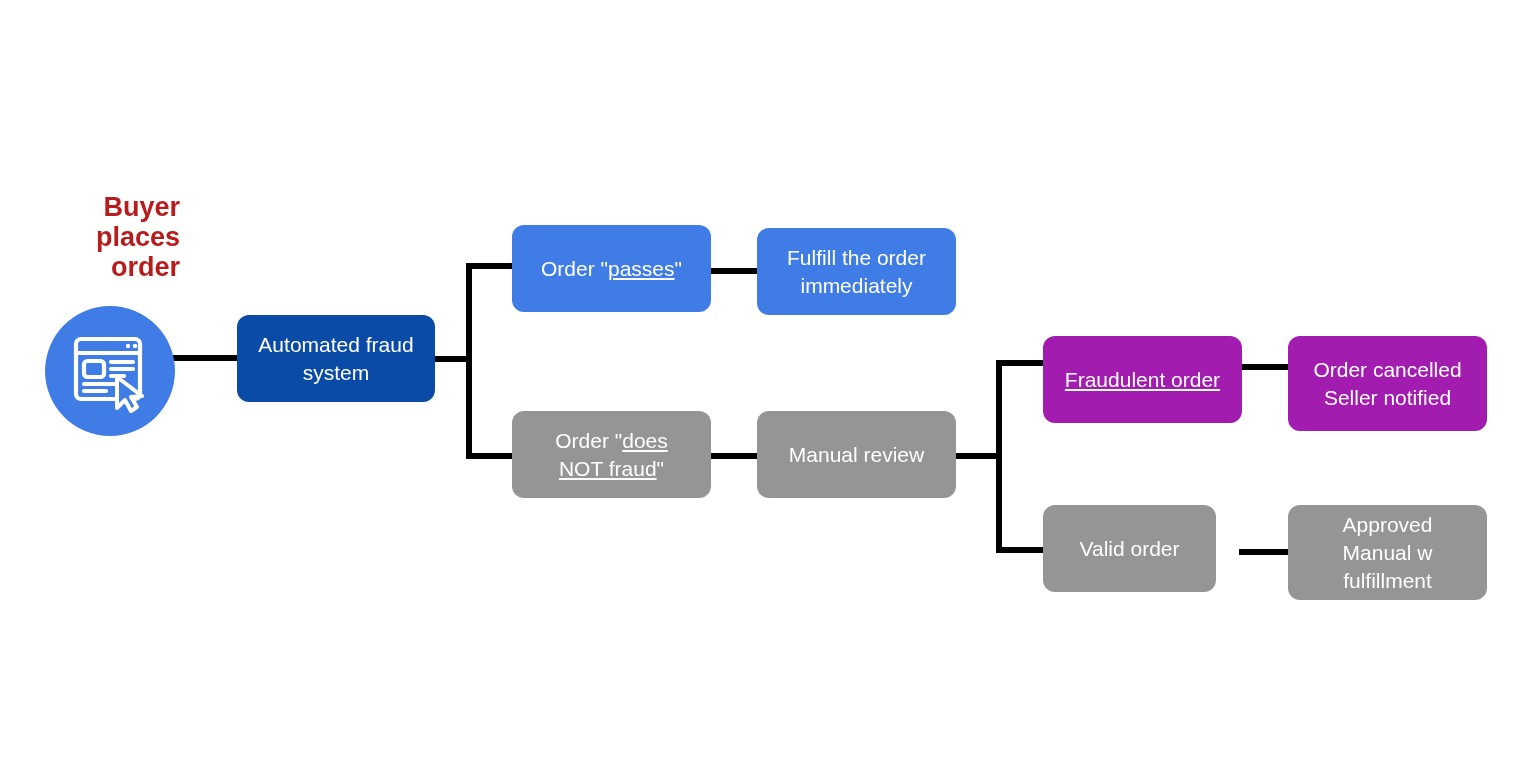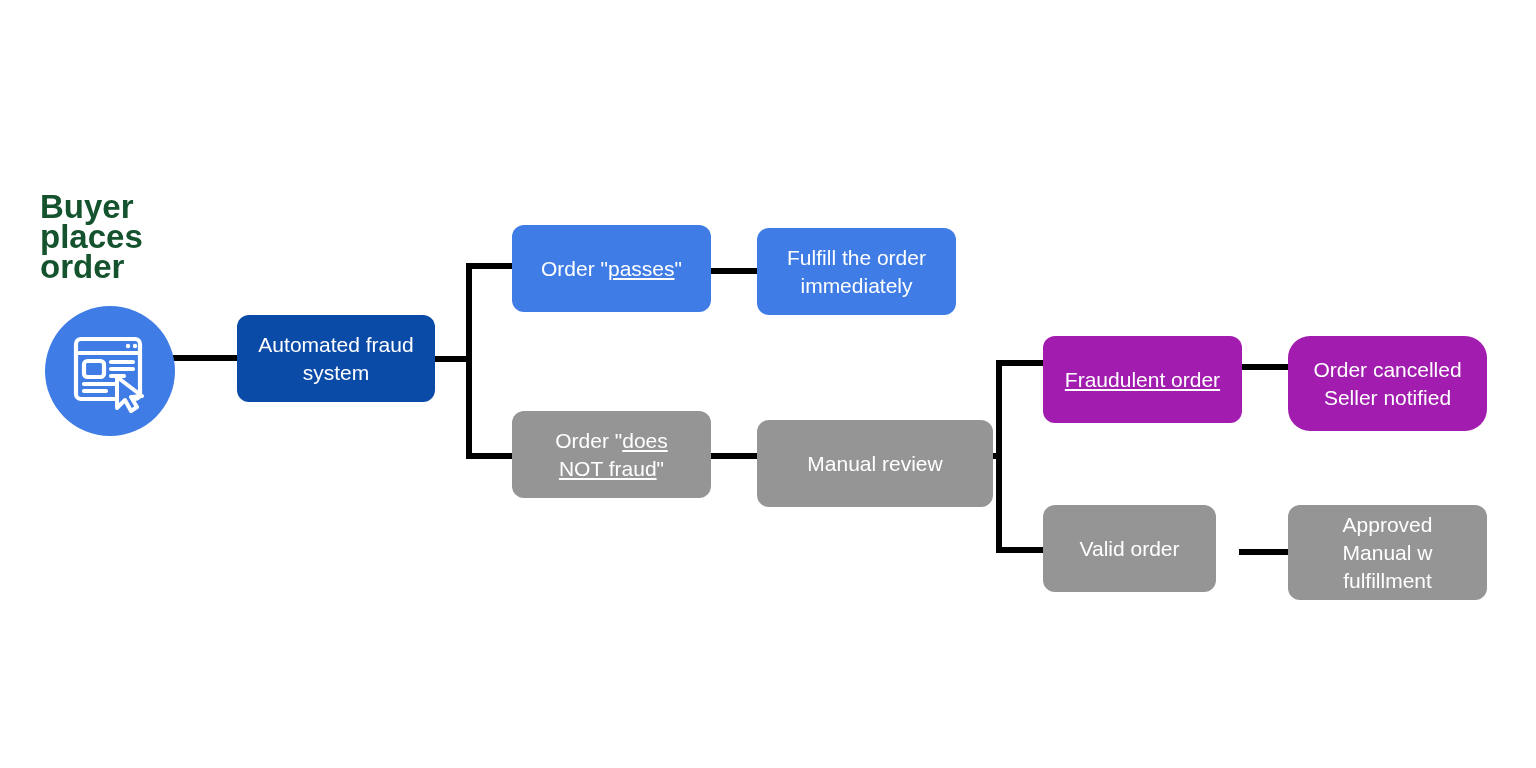--- a/index.html
+++ b/index.html
@@ -14,23 +14,23 @@
   
   .conn { position: absolute; background: #000000; }
   .conn.h { height: 6px; }
   .conn.v { width: 6px; }
 
   
   .start-label {
     position: absolute;
     left: 40px; top: 192px;
     width: 140px;
-    text-align: left;
-    color: #14532d;
-    font-size: 33px;
+    text-align: right;
+    color: #b91c1c;
+    font-size: 27px;
     font-weight: bold;
     line-height: 30px;
     white-space: pre-line;
   }
   .start-circle {
     position: absolute;
     left: 45px; top: 306px;
     width: 130px; height: 130px;
     border-radius: 50%;
     background: #3f7ce5;
@@ -115,29 +115,29 @@
   <div class="node blue" style="left:757px; top:228px; width:199px; height:87px;">
     <span>Fulfill the order
 immediately</span>
   </div>
 
   <div class="node gray" style="left:512px; top:411px; width:199px; height:87px;">
     <span><span>Order "</span><span class="u">does
  NOT fraud</span><span>"</span></span>
   </div>
 
-  <div class="node gray" style="left:757px; top:420px; width:236px; height:87px;">
+  <div class="node gray" style="left:757px; top:411px; width:199px; height:87px;">
     <span>Manual review</span>
   </div>
 
   <div class="node dgray" style="left:1043px; top:320px; width:199px; height:87px;">
     <span class="u">Fraudulent order</span>
   </div>
 
-  <div class="node dgray" style="left:1288px; top:320px; width:199px; height:95px;border-radius:22px;">
+  <div class="node dgray" style="left:1288px; top:320px; width:199px; height:95px;">
     <span>Order cancelled
 Seller notified</span>
   </div>
 
   <div class="node gray" style="left:1043px; top:505px; width:173px; height:87px;">
     <span>Valid order</span>
   </div>
 
   <div class="node gray" style="left:1288px; top:505px; width:199px; height:95px;">
     <span>Approved

